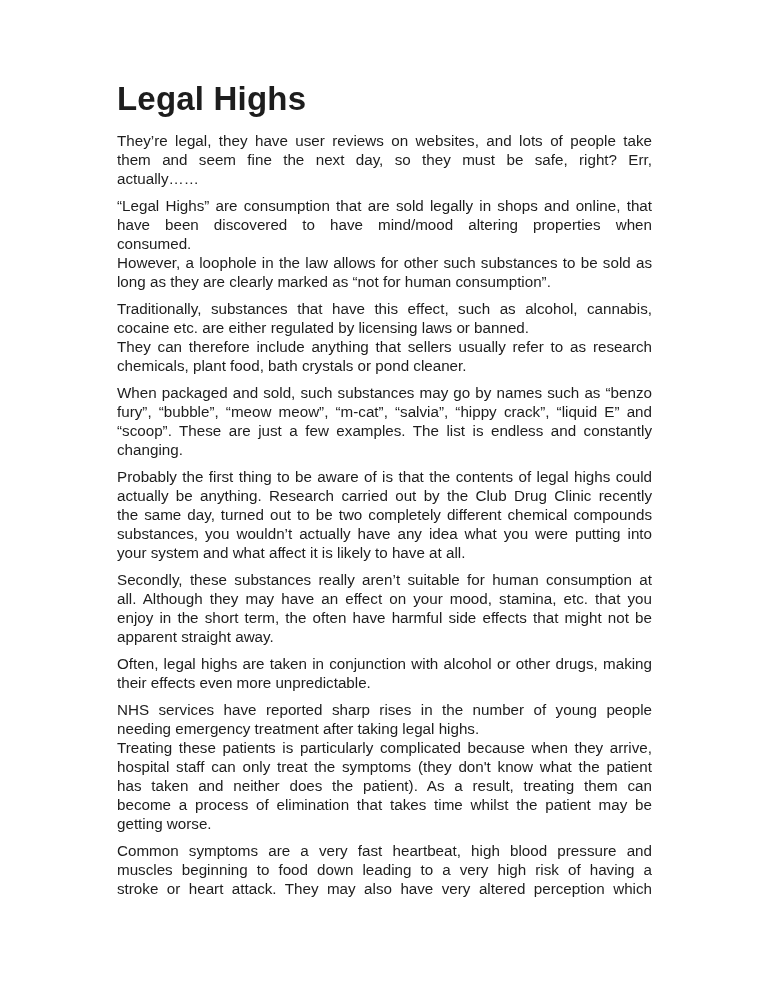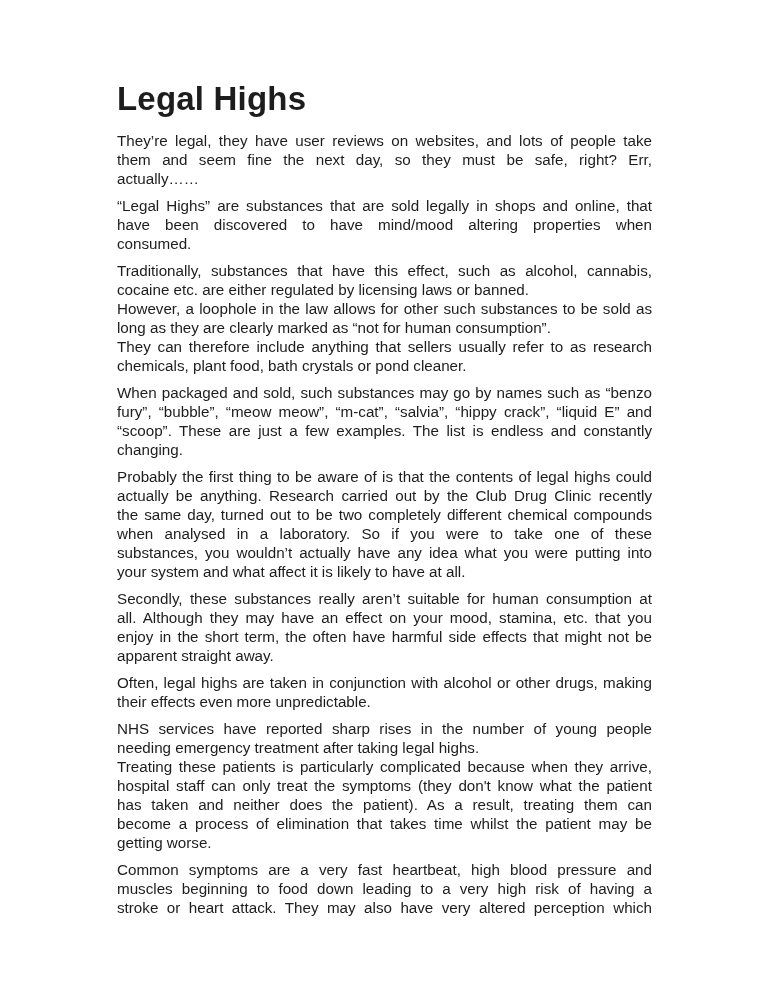--- a/index.html
+++ b/index.html
@@ -55,47 +55,46 @@
 
 <div class="page">
   <h1 class="title">Legal Highs</h1>
   <div id="doc-body">
       <div class="para">
         <div class="line">They’re legal, they have user reviews on websites, and lots of people take</div>
         <div class="line">them and seem fine the next day, so they must be safe, right? Err,</div>
         <div class="line last">actually……</div>
       </div>
       <div class="para gap">
-        <div class="line">“Legal Highs” are substances that are sold legally in shops and online, that</div>
+        <div class="line">“Legal Highs” are consumption that are sold legally in shops and online, that</div>
         <div class="line">have been discovered to have mind/mood altering properties when</div>
         <div class="line last">consumed.</div>
+      </div>
+      <div class="para">
+        <div class="line">However, a loophole in the law allows for other such substances to be sold as</div>
+        <div class="line last">long as they are clearly marked as “not for human consumption”.</div>
       </div>
       <div class="para gap">
         <div class="line">Traditionally, substances that have this effect, such as alcohol, cannabis,</div>
         <div class="line last">cocaine etc. are either regulated by licensing laws or banned.</div>
-      </div>
-      <div class="para">
-        <div class="line">However, a loophole in the law allows for other such substances to be sold as</div>
-        <div class="line last">long as they are clearly marked as “not for human consumption”.</div>
       </div>
       <div class="para">
         <div class="line">They can therefore include anything that sellers usually refer to as research</div>
         <div class="line last">chemicals, plant food, bath crystals or pond cleaner.</div>
       </div>
       <div class="para gap">
         <div class="line">When packaged and sold, such substances may go by names such as “benzo</div>
         <div class="line">fury”, “bubble”, “meow meow”, “m-cat”, “salvia”, “hippy crack”, “liquid E” and</div>
         <div class="line">“scoop”. These are just a few examples. The list is endless and constantly</div>
         <div class="line last">changing.</div>
       </div>
       <div class="para gap">
         <div class="line">Probably the first thing to be aware of is that the contents of legal highs could</div>
         <div class="line">actually be anything. Research carried out by the Club Drug Clinic recently</div>
         <div class="line">the same day, turned out to be two completely different chemical compounds</div>
-        <div class="line">when analysed in a laboratory. So if you were to take one of these</div>
         <div class="line">substances, you wouldn’t actually have any idea what you were putting into</div>
         <div class="line last">your system and what affect it is likely to have at all.</div>
       </div>
       <div class="para gap">
         <div class="line">Secondly, these substances really aren’t suitable for human consumption at</div>
         <div class="line">all. Although they may have an effect on your mood, stamina, etc. that you</div>
         <div class="line">enjoy in the short term, the often have harmful side effects that might not be</div>
         <div class="line last">apparent straight away.</div>
       </div>
       <div class="para gap">

